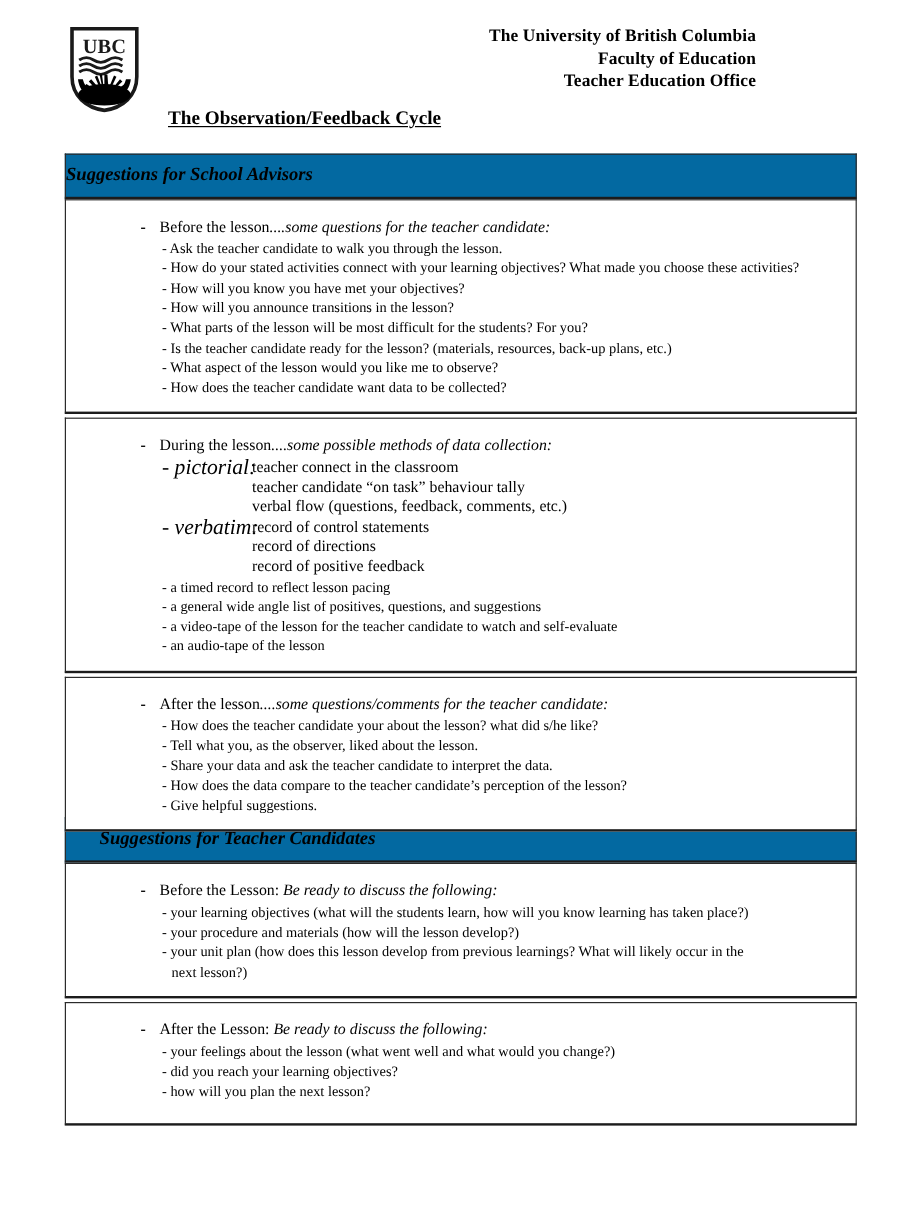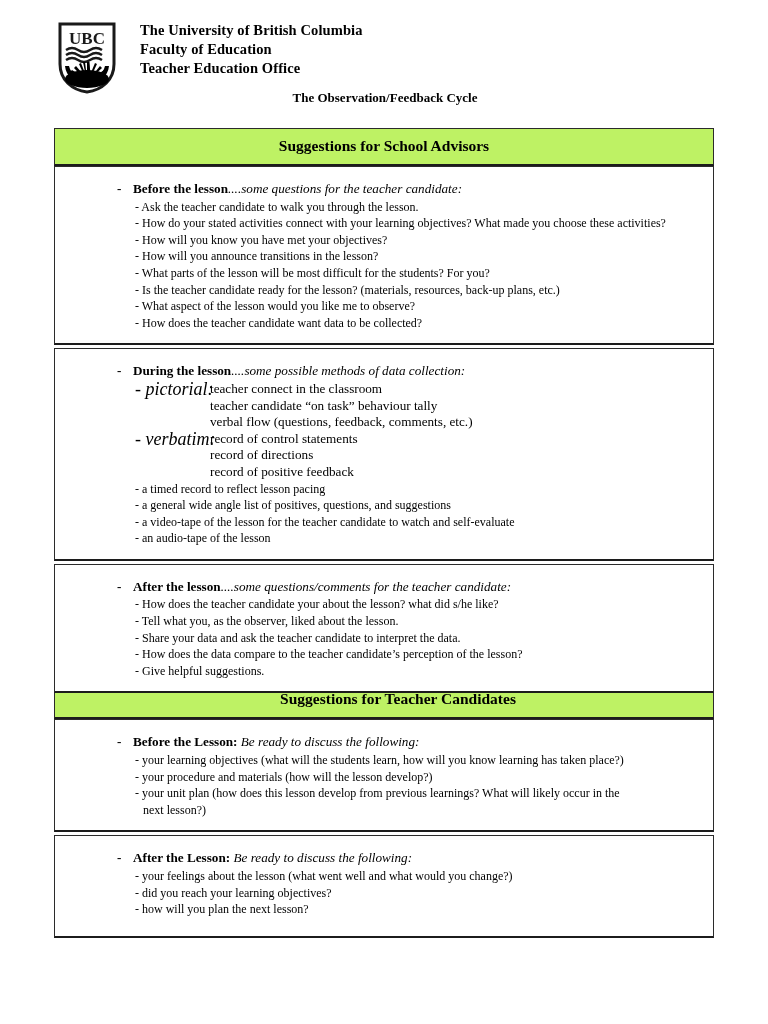--- a/index.html
+++ b/index.html
@@ -30,64 +30,65 @@
     top: 22px;
     width: 50px;
     height: 72px;
     text-decoration: underline;
   }
   .org-block {
     position: absolute;
     left: 140px;
     top: 21px;
     width: 490px;
-    text-align: left;
+    text-align: right;
   }
   .org-line {
     font-size: 14.5px;
     font-weight: bold;
     line-height: 19px;
     letter-spacing: 0.1px;
   }
   .doc-title {
     position: absolute;
     left: 140px;
     top: 90px;
     width: 490px;
-    text-align: center;
-    font-size: 13px;
-    font-weight: bold;
+    font-size: 16px;
+    font-weight: bold;
+    text-decoration: underline;
     text-underline-offset: 2px;
   }
 
   
   .sheet {
     position: absolute;
     left: 54px;
     top: 128px;
     width: 660px;
   }
   .block {
     border: 1px solid #2b2b2b;
     border-bottom: 2.5px solid #1c1c1c;
     background: #ffffff;
     box-sizing: border-box;
     position: relative;
   }
   .block + .block { margin-top: 3px; }
 
   .section-head {
-    background: #bef264;
+    background: #0369a1;
     border: 1px solid #2b2b2b;
     border-bottom: 2px solid #1c1c1c;
     box-sizing: border-box;
-    text-align: center;
+    text-align: left;
     font-size: 15.5px;
     font-weight: bold;
     padding: 8px 0 9px 0;
+    font-style: italic;
   }
   .section-head.overlap { margin-top: -12px; padding-left: 28px; }
 
   .body-pad {
     padding: 14px 10px 12px 0;
   }
 
   
   .topline {
     position: relative;
@@ -96,21 +97,21 @@
     line-height: 16.6px;
     margin-bottom: 1px;
   }
   .topline .dash {
     position: absolute;
     left: 62px;
     top: 0;
     font-weight: bold;
     font-size: 13.2px;
   }
-  .topline b { font-weight: bold; }
+  .topline b { font-weight: normal; }
   .topline i { font-style: italic; }
 
   .subitem {
     padding-left: 80px;
     font-size: 12px;
     line-height: 16.6px;
     text-indent: 0;
   }
   .subitem .cont {
     display: block;

